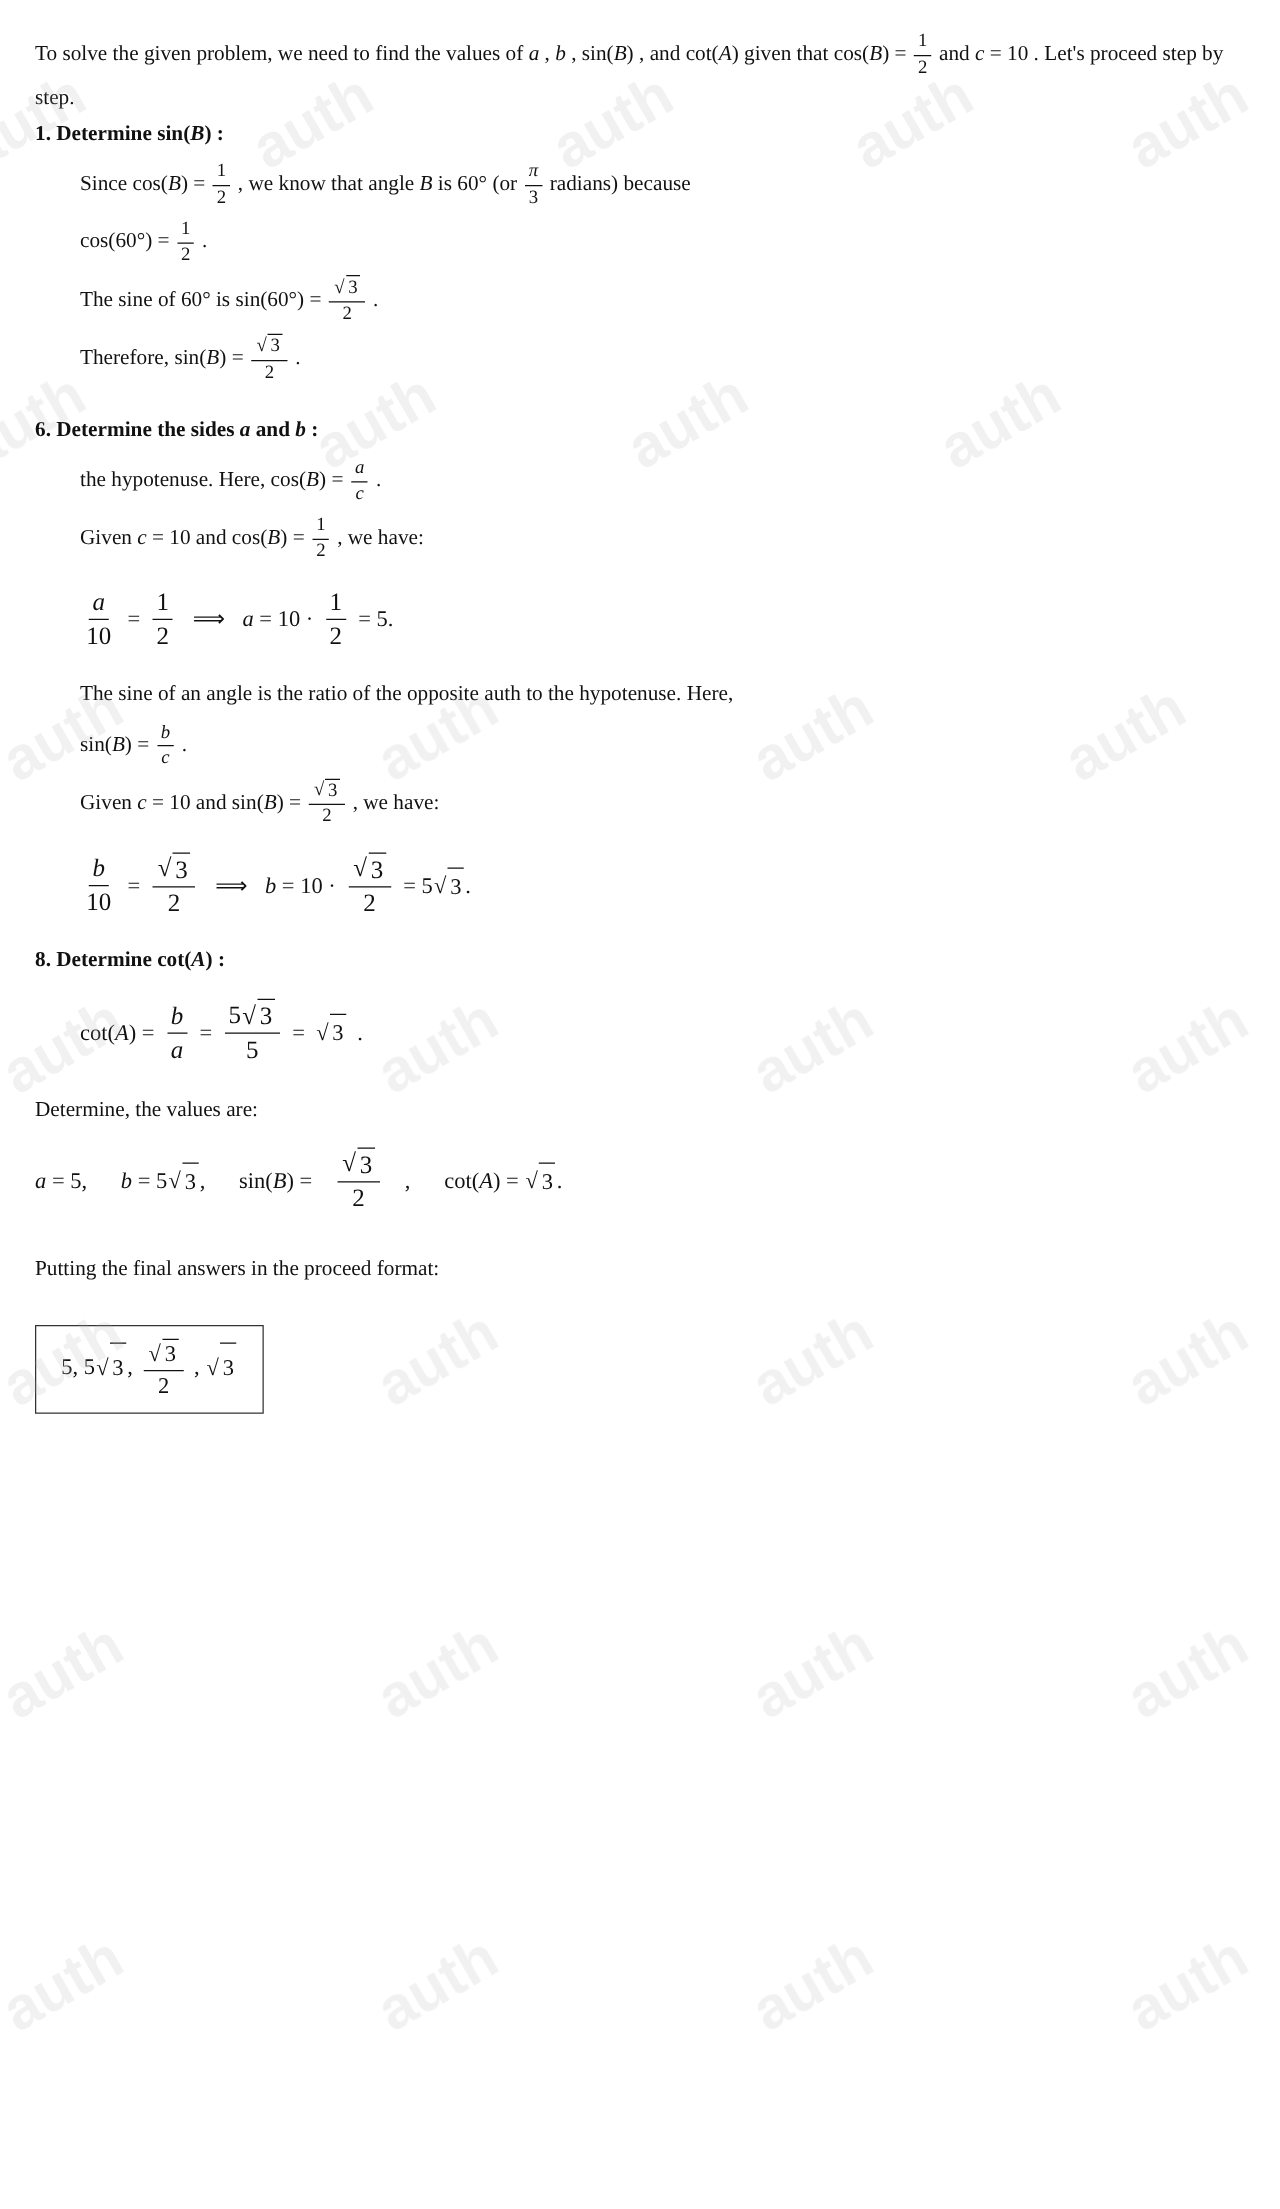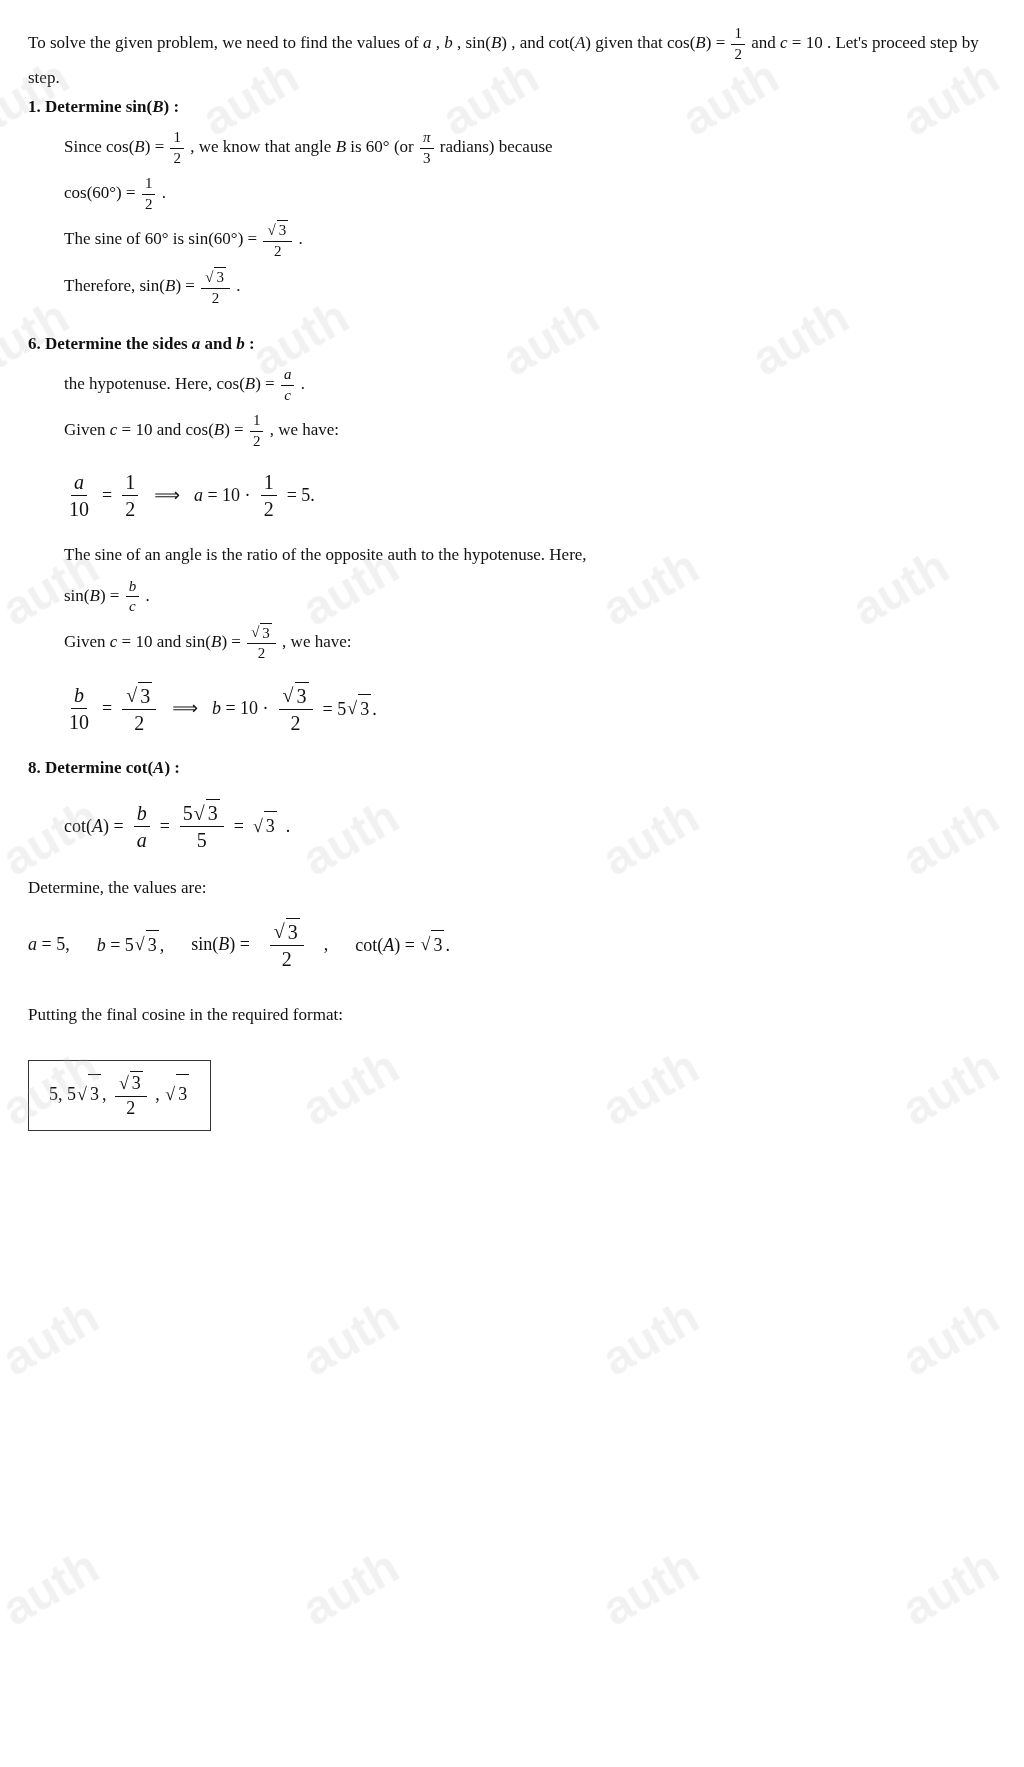--- a/index.html
+++ b/index.html
@@ -376,21 +376,21 @@
       </span>
       <span>,</span>
       <span>&nbsp;&nbsp;cot(<span class="italic">A</span>) = <span class="sqrt">
             <span class="sqrt-content">3</span>
           </span>.</span>
     </div>
   </div>
 
   <div class="section" style="margin-top:28px;">
     <p class="math-line paragraph-gap">
-      Putting the final cosine in the required format:
+      Putting the final answers in the proceed format:
     </p>
     <div class="boxed-answer">
       5, 5<span class="sqrt">
           <span class="sqrt-content">3</span>
         </span>,
       <span class="fraction" style="font-size:18px; margin: 0 4px;">
         <span class="numer"><span class="sqrt">
               <span class="sqrt-content">3</span>
             </span></span>
         <span class="denom">2</span>

